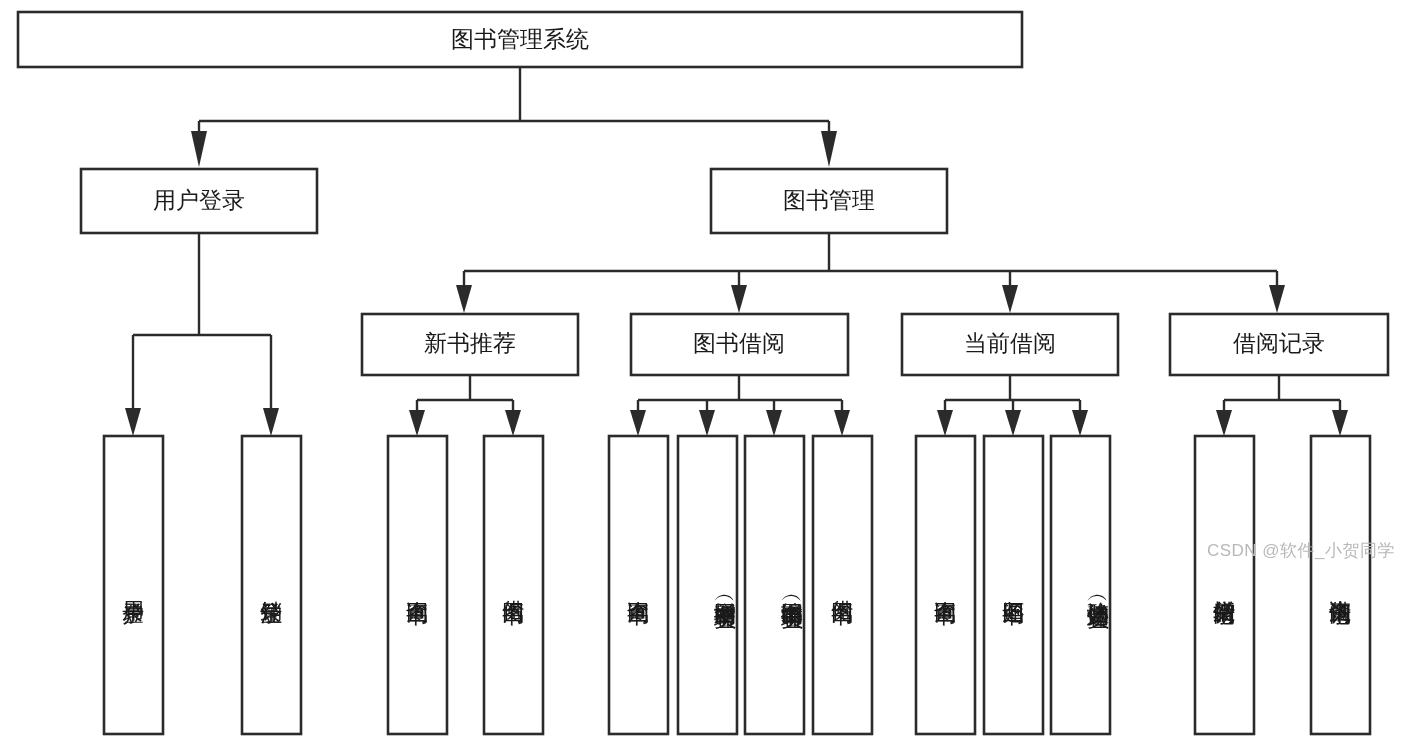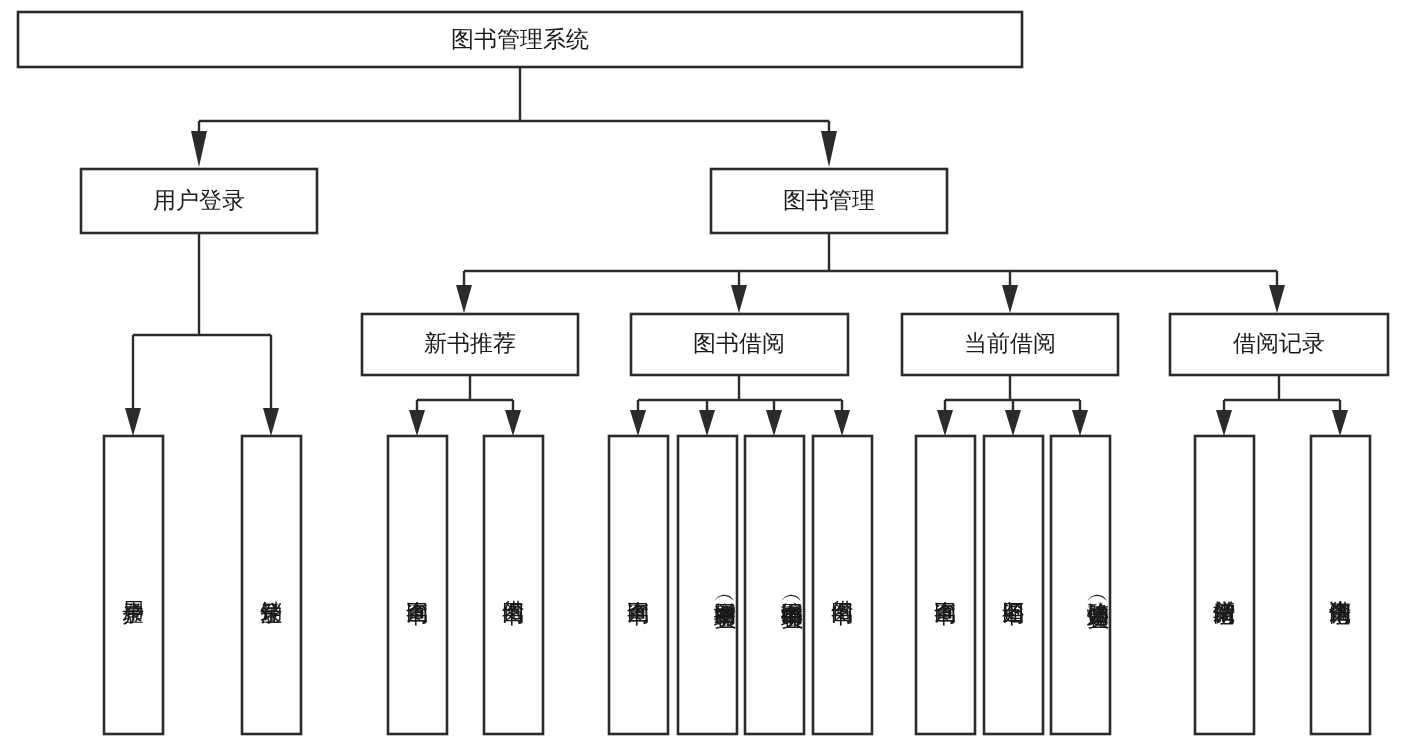--- a/index.html
+++ b/index.html
@@ -194,14 +194,15 @@
   <div class="vlabel-wrap" style="left:745px; top:436px; width:59px; height:298px; align-items:flex-start; padding-top:6px; box-sizing:border-box;">编辑图书（管理员）</div>
   <div class="vlabel-wrap" style="left:813px; top:436px; width:59px; height:298px;">借阅图书</div>
 
   <div class="vlabel-wrap" style="left:916px; top:436px; width:59px; height:298px;">查询图书</div>
   <div class="vlabel-wrap" style="left:984px; top:436px; width:59px; height:298px;">归还图书</div>
   <div class="vlabel-wrap" style="left:1051px; top:436px; width:59px; height:298px; align-items:flex-start; padding-top:6px; box-sizing:border-box;">确认归还（管理员）</div>
 
   <div class="vlabel-wrap" style="left:1195px; top:436px; width:59px; height:298px;">新增借阅记录</div>
   <div class="vlabel-wrap" style="left:1311px; top:436px; width:59px; height:298px;">查询借阅记录</div>
 
+  <div class="watermark">CSDN @软件_小贺同学</div>
 
 </div>
 
 </body></html>

